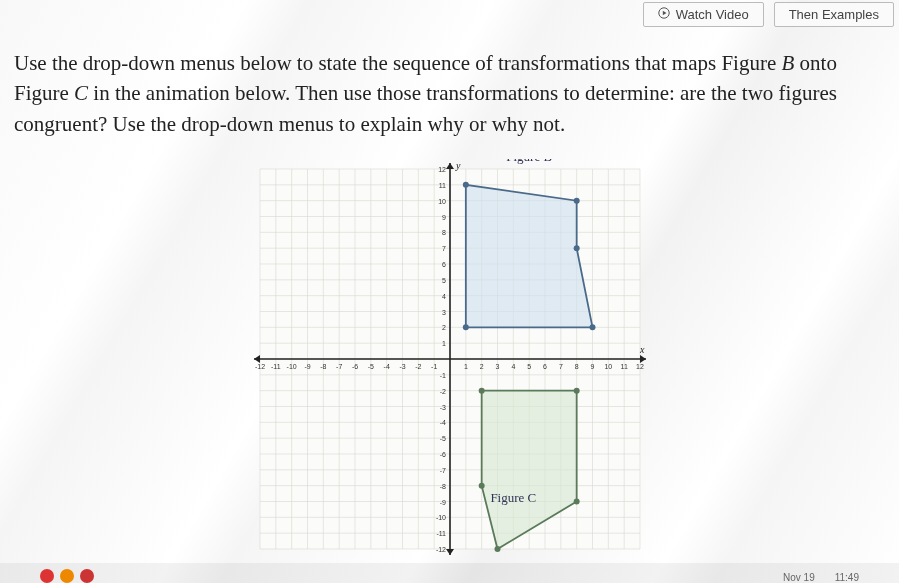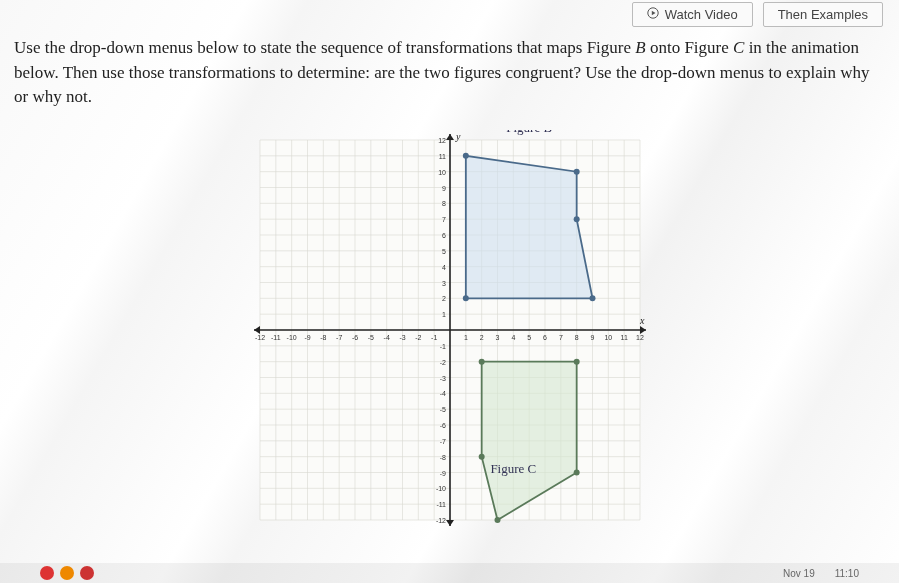--- a/index.html
+++ b/index.html
@@ -16,42 +16,42 @@
     background: linear-gradient(120deg, #f8f8f8 0%, #ffffff 20%, #f5f5f5 25%, #ffffff 40%, #f5f5f5 45%, #ffffff 60%, #f2f2f2 65%, #ffffff 80%, #f5f5f5 85%, #ffffff 100%);
     width: 100%;
     height: 100%;
     padding: 6px 14px;
     box-sizing: border-box;
     position: relative;
   }
   .top-buttons {
     position: absolute;
     top: 2px;
-    right: 16px;
+    right: 5px;
     display: flex;
     gap: 10px;
   }
   .btn {
     border: 1px solid #bbb;
     background: #fafafa;
     padding: 4px 14px;
     font-family: Arial, sans-serif;
     font-size: 13px;
     color: #444;
     border-radius: 2px;
     display: flex;
     align-items: center;
     gap: 6px;
   }
   .btn .icon {
     display: inline-block;
   }
   .instructions {
-    margin-top: 30px;
-    font-size: 17px;
+    margin-top: 42px;
+    font-size: 21px;
     line-height: 1.45;
     color: #222;
     max-width: 860px;
   }
   .it { font-style: italic; }
   .graph-wrap {
     display: flex;
     justify-content: center;
     margin-top: 20px;
   }
@@ -60,21 +60,21 @@
   }
   .bottom-bar {
     position: absolute;
     bottom: 0;
     left: 0;
     right: 0;
     height: 20px;
     background: rgba(0,0,0,0.05);
     display: flex;
     justify-content: space-between;
-    align-items: center;
+    align-items: flex-end;
     padding: 0 40px;
     font-family: Arial, sans-serif;
     font-size: 10px;
     color: #666;
   }
   .dots {
     display: flex;
     gap: 6px;
   }
   .dot { width: 14px; height: 14px; border-radius: 50%; }
@@ -229,16 +229,16 @@
   </div>
 
   <div class="bottom-bar">
     <div class="dots">
       <div class="dot" style="background:#d33"></div>
       <div class="dot" style="background:#e80"></div>
       <div class="dot" style="background:#c33"></div>
     </div>
     <div style="display:flex;gap:20px;">
       <span>Nov 19</span>
-      <span>11:10</span>
+      <span>11:49</span>
     </div>
   </div>
 </div>
 
 </body></html>

